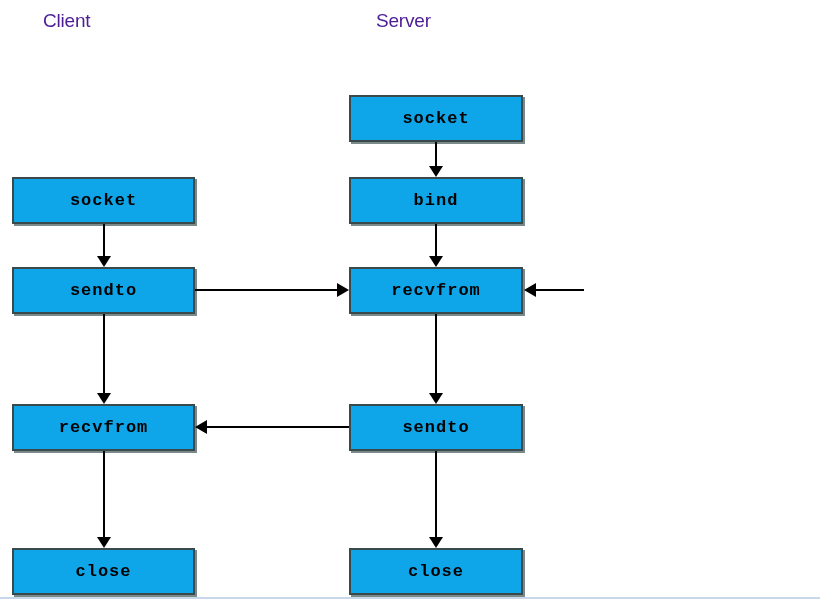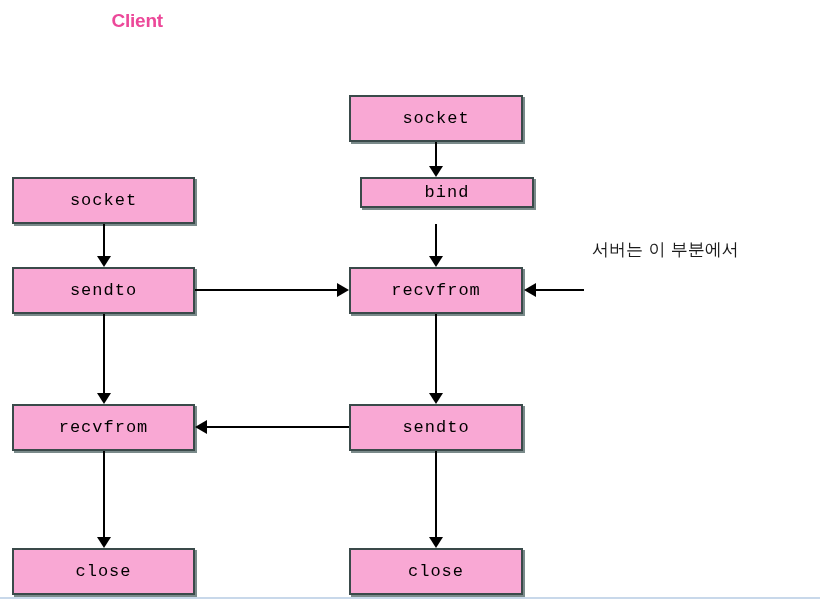--- a/index.html
+++ b/index.html
@@ -14,38 +14,38 @@
     position: relative;
     width: 820px;
     height: 601px;
     background: #ffffff;
     overflow: hidden;
   }
   .col-title {
     position: absolute;
     font-family: "Liberation Sans", sans-serif;
     font-size: 19px;
-    font-weight: bold;
-    color: #ec4899;
-    text-align: right;
+    font-weight: normal;
+    color: #4c1d95;
+    text-align: left;
     white-space: nowrap;
     letter-spacing: -0.2px;
   }
   .proc-box {
     position: absolute;
-    background: #f9a8d4;
+    background: #0ea5e9;
     border: 2px solid #3a4a4a;
     box-sizing: border-box;
     box-shadow: 2px 2px 0 #7a8a8a;
     display: flex;
     align-items: center;
     justify-content: center;
     font-family: "Liberation Mono", monospace;
     font-size: 17px;
-    font-weight: normal;
+    font-weight: bold;
     color: #000000;
     letter-spacing: 1px;
   }
   .v-line {
     position: absolute;
     width: 2px;
     background: #000000;
   }
   .h-line {
     position: absolute;
@@ -95,27 +95,28 @@
     background: #c8d8ea;
   }
 </style>
 </head>
 <body>
 
 <div id="canvas">
 
   <div class="col-title" style="left:43px; top:10px; width:120px;">Client</div>
 
+  <div class="col-title" style="left:376px; top:10px; width:120px;">Server</div>
 
   <div class="proc-box" style="left:349px; top:95px; width:174px; height:47px;">socket</div>
 
   <div class="v-line" style="left:435px; top:142px; height:25px;"></div>
   <div class="arrow-down" style="left:429px; top:166px;"></div>
 
-  <div class="proc-box" style="left:360px; top:177px; width:174px; height:31px;">bind</div>
+  <div class="proc-box" style="left:349px; top:177px; width:174px; height:47px;">bind</div>
 
   <div class="v-line" style="left:435px; top:224px; height:32px;"></div>
   <div class="arrow-down" style="left:429px; top:256px;"></div>
 
   <div class="proc-box" style="left:349px; top:267px; width:174px; height:47px;">recvfrom</div>
 
   <div class="v-line" style="left:435px; top:314px; height:80px;"></div>
   <div class="arrow-down" style="left:429px; top:393px;"></div>
 
   <div class="proc-box" style="left:349px; top:404px; width:174px; height:47px;">sendto</div>
@@ -145,18 +146,17 @@
   <div class="h-line" style="left:195px; top:289px; width:143px;"></div>
   <div class="arrow-right" style="left:337px; top:283px;"></div>
 
   <div class="h-line" style="left:206px; top:426px; width:143px;"></div>
   <div class="arrow-left" style="left:195px; top:420px;"></div>
 
   <div class="h-line" style="left:536px; top:289px; width:48px;"></div>
   <div class="arrow-left" style="left:524px; top:283px;"></div>
 
   <div class="annotation" style="left:592px; top:237px;">
-    <div>서버는 이 부분에서</div>
   </div>
 
   <div class="footer-rule" style="top:597px;"></div>
 
 </div>
 
 </body></html>

